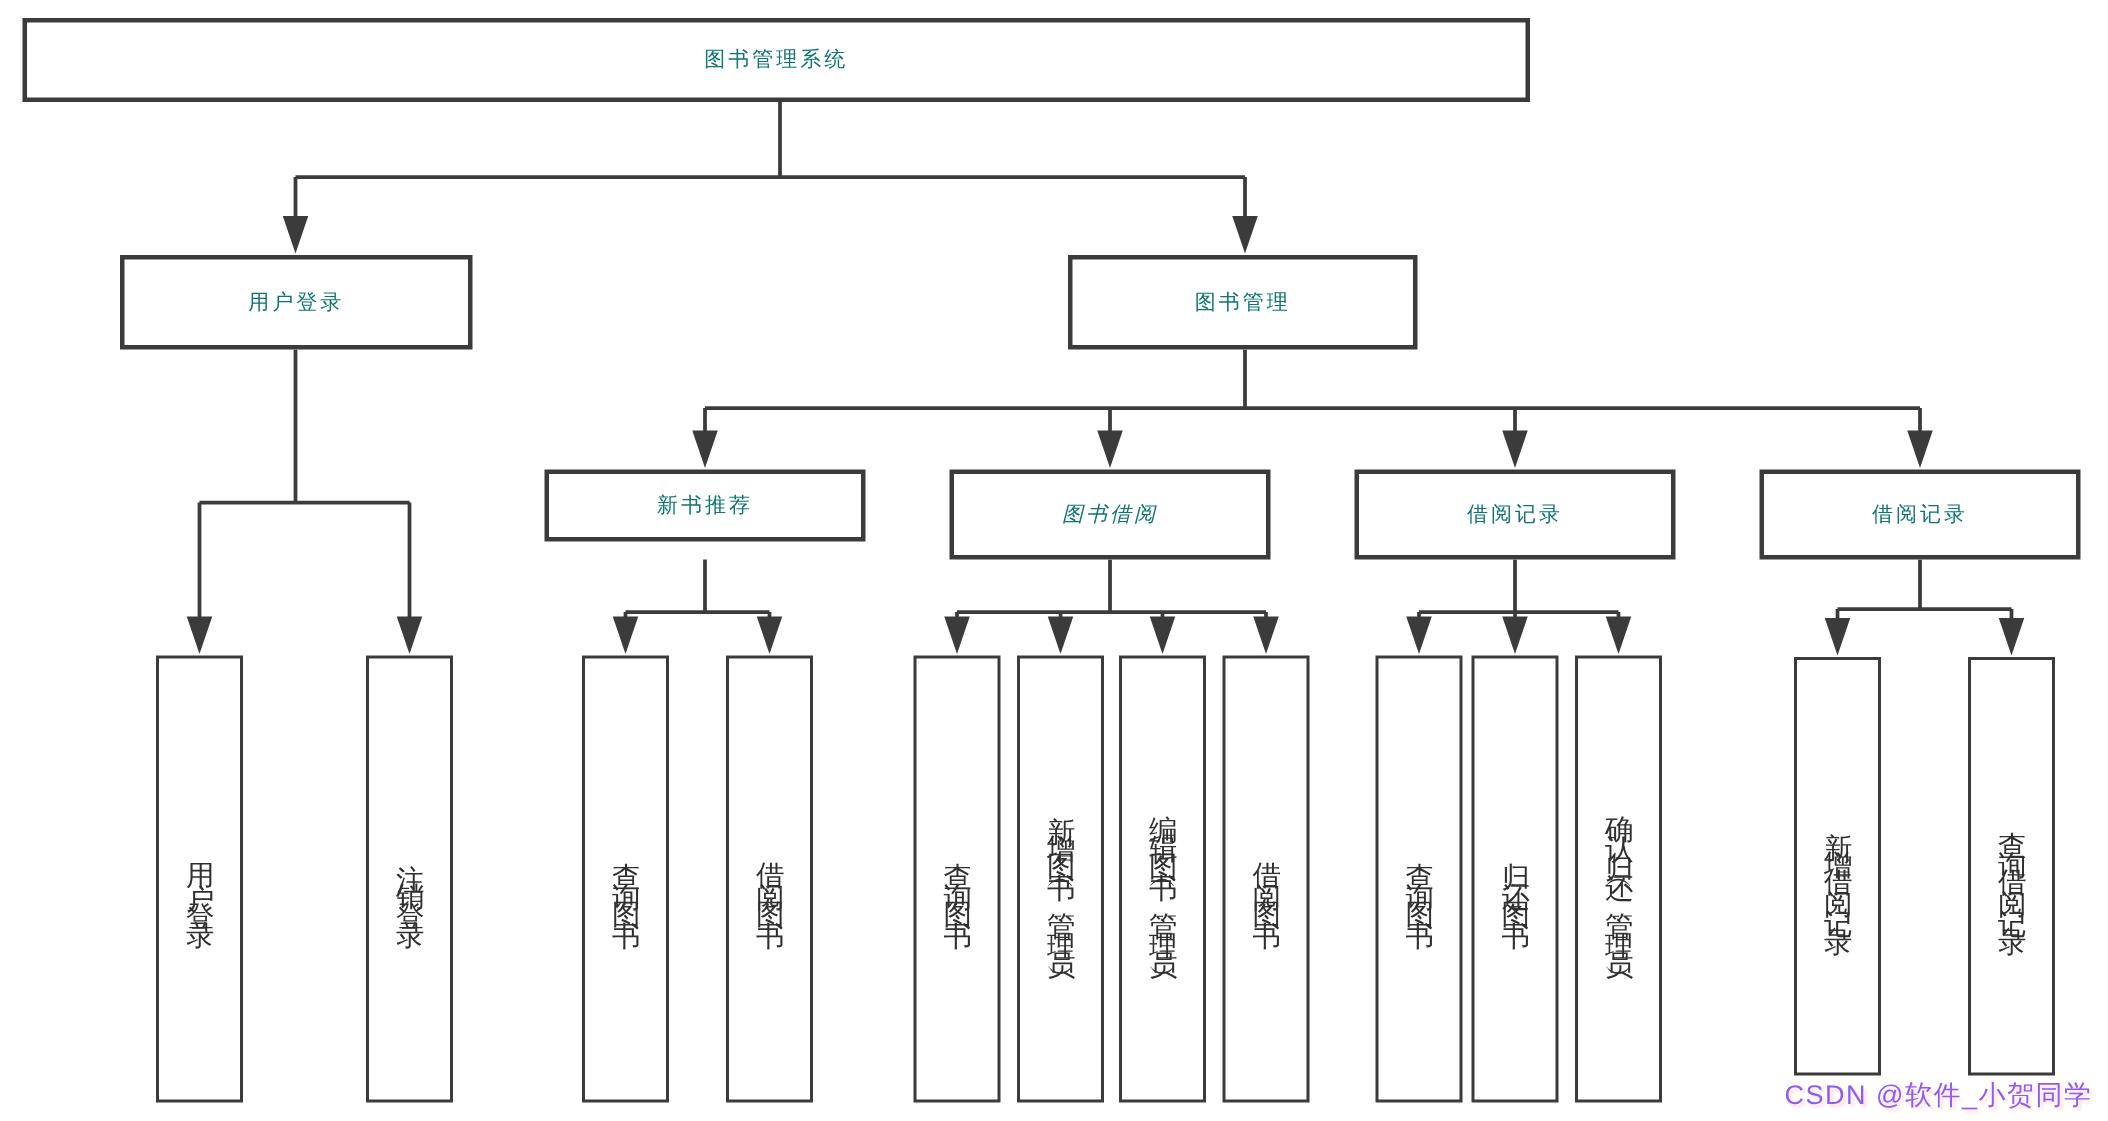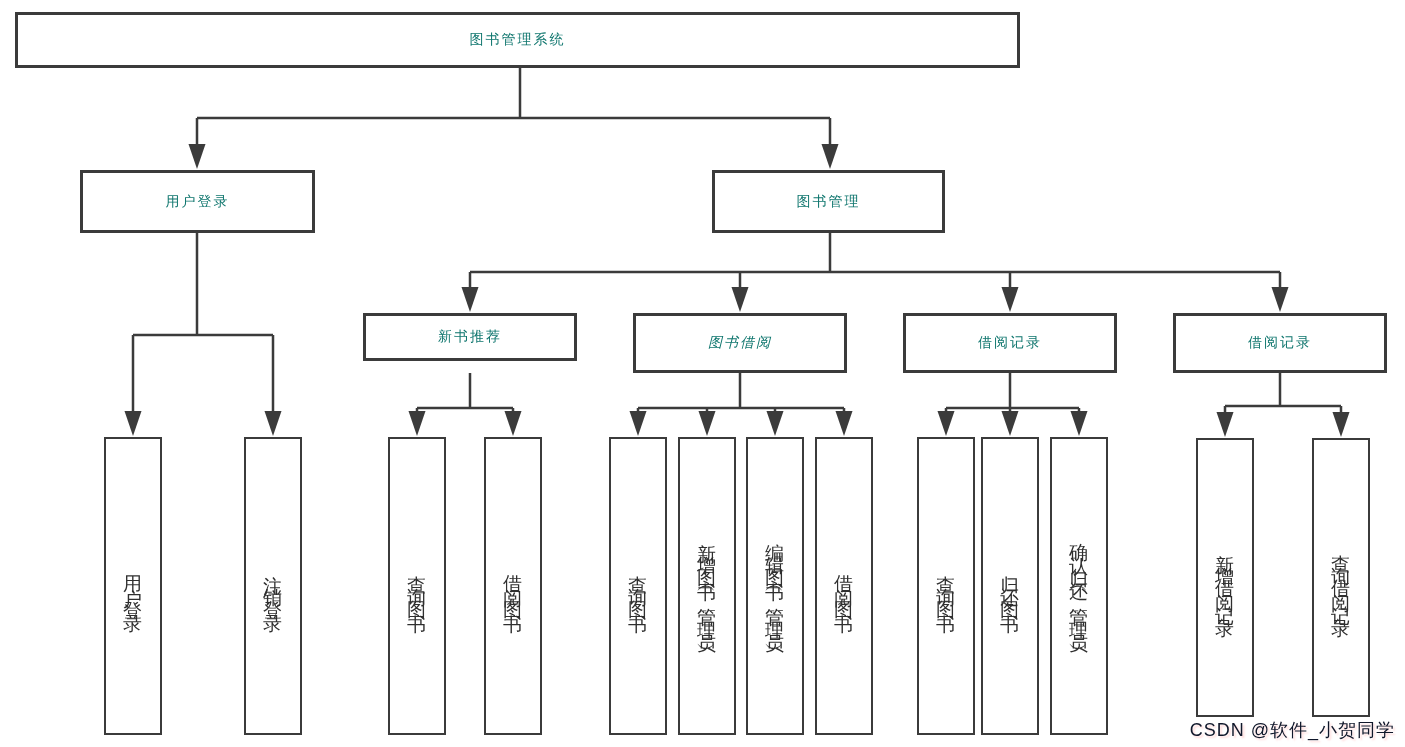--- a/index.html
+++ b/index.html
@@ -47,21 +47,21 @@
     letter-spacing: 13px;
     line-height: 1;
     white-space: nowrap;
   }
   #watermark {
     position: absolute;
     right: 10px;
     bottom: 5px;
     font-size: 18px;
     letter-spacing: 1px;
-    color: #0f172a;
+    color: #8b5cf6;
     text-shadow: 2px 2px 2px rgba(255, 170, 170, 0.45);
     z-index: 3;
   }
 </style>
 </head>
 <body>
 
 <div id="canvas">
 
   <svg id="wires" viewBox="0 0 1405 747" xmlns="http://www.w3.org/2000/svg">

